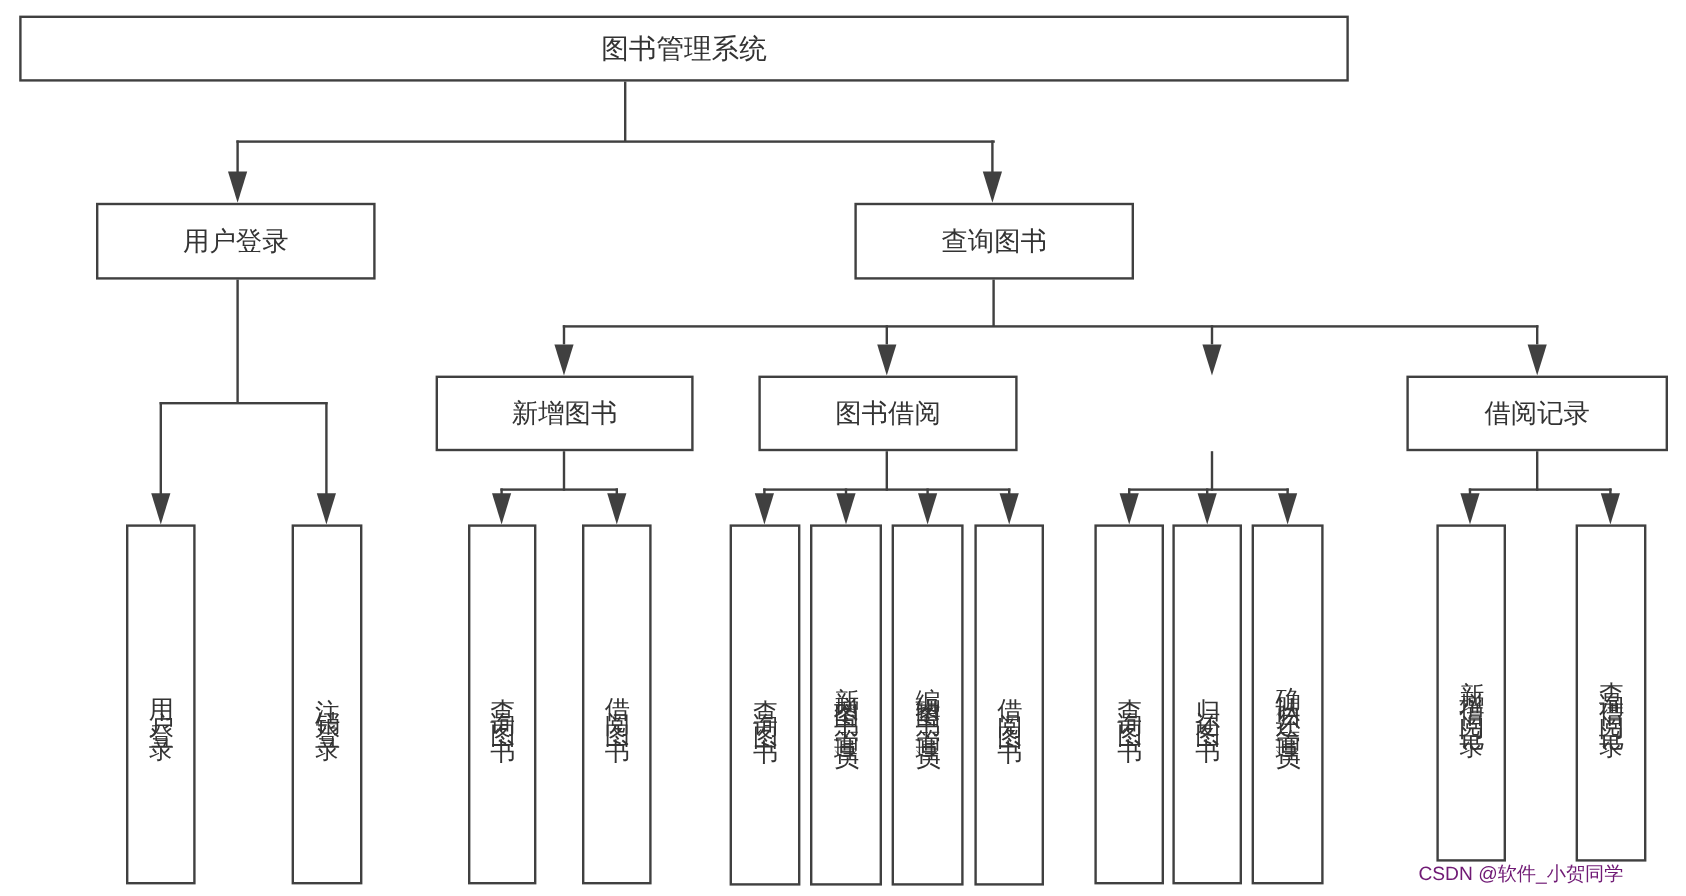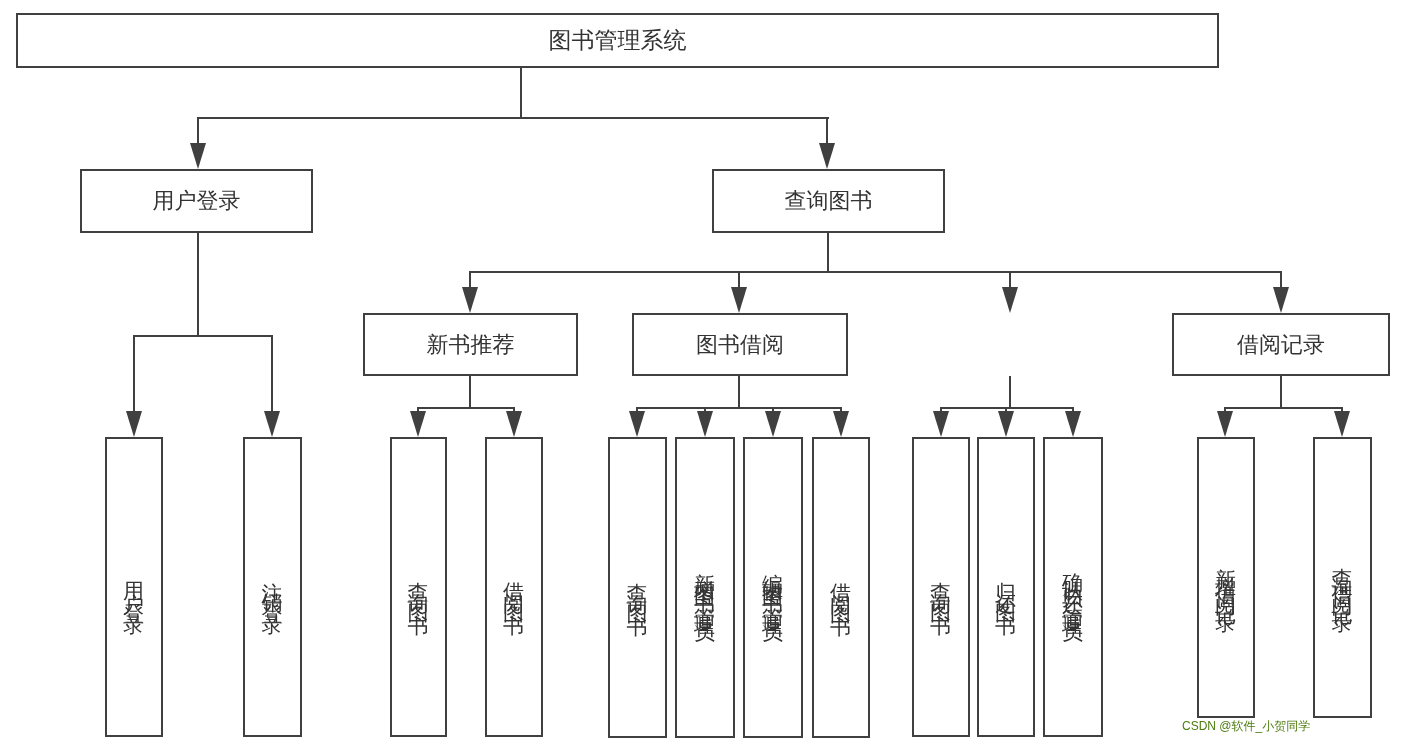--- a/index.html
+++ b/index.html
@@ -21,30 +21,30 @@
   }
   .ls-mid{letter-spacing:9px;}
   .ls-long{letter-spacing:7px;}
   .hline,.vline{position:absolute;background:#404040;}
   .arrow{
     position:absolute;width:0;height:0;
     border-left:8px solid transparent;border-right:8px solid transparent;
     border-top:26px solid #404040;
   }
   .watermark{
-    position:absolute;left:1182px;top:718px;font-size:12px;color:#4d7c0f;
+    position:absolute;left:1182px;top:718px;font-size:16px;color:#701a75;
     white-space:nowrap;
   }
 </style>
 </head>
 <body>
 
 <div id="canvas">
 
-  <div class="box h-title" style="left:16px;top:13px;width:1203px;height:55px;">
+  <div class="box h-title" style="left:16px;top:13px;width:1108px;height:55px;">
     <span>图书管理系统</span>
   </div>
 
   <div class="vline" style="left:520px;top:68px;width:2px;height:50px;"></div>
   <div class="hline" style="left:197px;top:117px;width:632px;height:2px;"></div>
   <div class="vline" style="left:197px;top:117px;width:2px;height:28px;"></div>
   <div class="vline" style="left:826px;top:117px;width:2px;height:28px;"></div>
   <div class="arrow" style="left:190px;top:143px;"></div>
   <div class="arrow" style="left:819px;top:143px;"></div>
 
@@ -67,21 +67,21 @@
   <div class="vline" style="left:469px;top:271px;width:2px;height:16px;"></div>
   <div class="vline" style="left:738px;top:271px;width:2px;height:16px;"></div>
   <div class="vline" style="left:1009px;top:271px;width:2px;height:16px;"></div>
   <div class="vline" style="left:1280px;top:271px;width:2px;height:16px;"></div>
   <div class="arrow" style="left:462px;top:287px;"></div>
   <div class="arrow" style="left:731px;top:287px;"></div>
   <div class="arrow" style="left:1002px;top:287px;"></div>
   <div class="arrow" style="left:1273px;top:287px;"></div>
 
   <div class="box h2" style="left:363px;top:313px;width:215px;height:63px;">
-    <span>新书推荐</span>
+    <span>新增图书</span>
   </div>
   <div class="box h2" style="left:632px;top:313px;width:216px;height:63px;">
     <span>图书借阅</span>
   </div>
   <div class="box h2" style="left:1172px;top:313px;width:218px;height:63px;">
     <span>借阅记录</span>
   </div>
 
   <div class="vline" style="left:469px;top:376px;width:2px;height:33px;"></div>
   <div class="vline" style="left:738px;top:376px;width:2px;height:33px;"></div>

